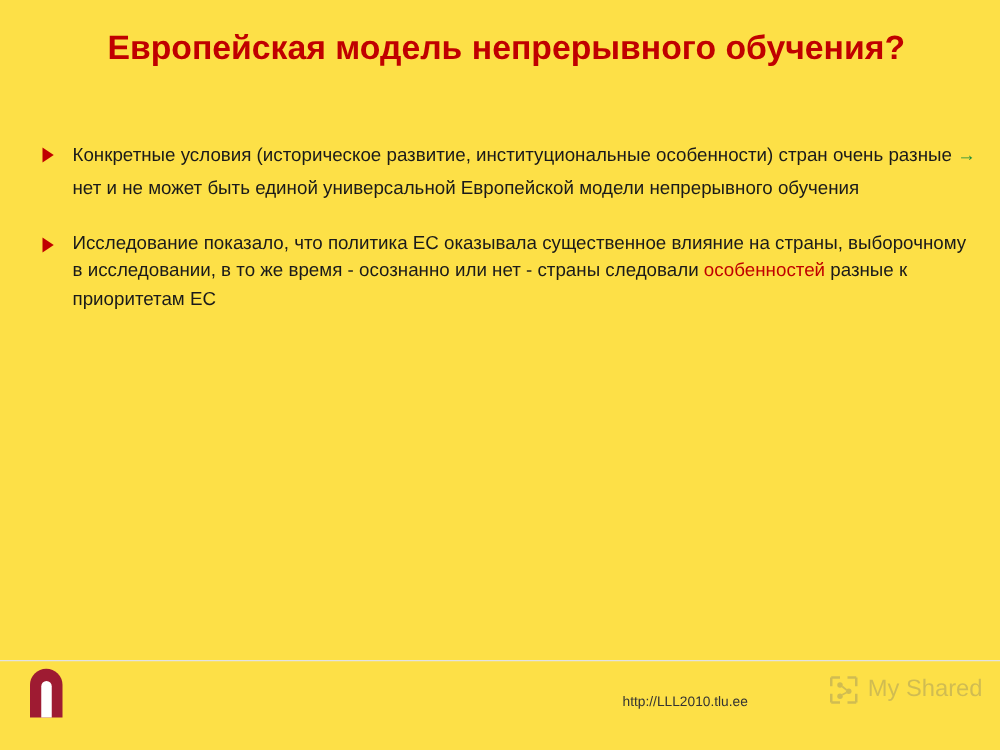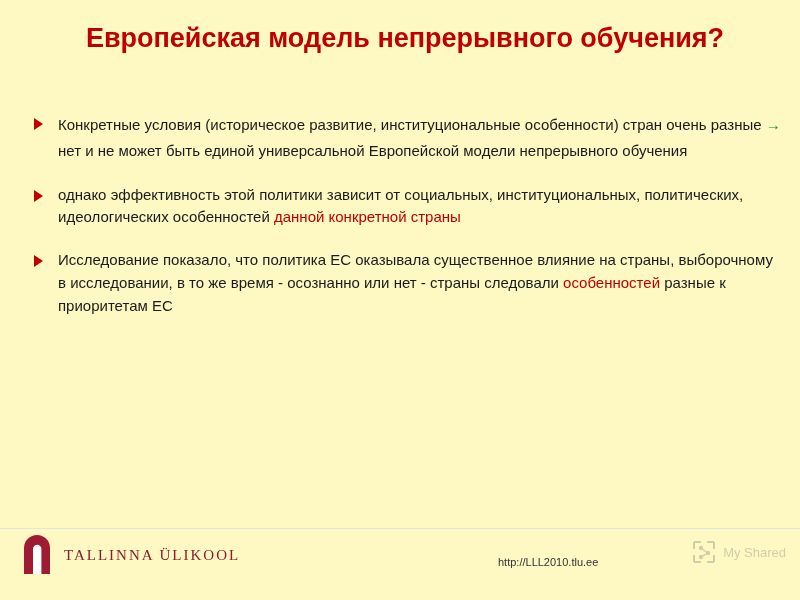--- a/index.html
+++ b/index.html
@@ -11,21 +11,21 @@
     height: 600px;
     background: #ffffff;
     font-family: "Liberation Sans", sans-serif;
     overflow: hidden;
     position: relative;
   }
   .slide {
     position: relative;
     width: 800px;
     height: 600px;
-    background: #fef9c3;
+    background: #fde047;
   }
   .title {
     position: absolute;
     left: 60px;
     top: 22px;
     width: 690px;
     text-align: center;
     color: #C00000;
     font-size: 27px;
     font-weight: bold;
@@ -112,62 +112,57 @@
     top: 540px;
     display: flex;
     align-items: center;
     gap: 7px;
     opacity: 0.30;
   }
   .watermark-icon svg {
     display: block;
   }
   .watermark-text {
-    font-size: 13px;
+    font-size: 19px;
     color: #6b6b6b;
     font-family: "Liberation Sans", sans-serif;
   }
 </style>
 </head>
 <body>
 
 <div class="slide">
 
   <div class="title">Европейская модель непрерывного обучения?</div>
 
   <div class="bullets">
 
     <div class="bullet first">
       <span class="bullet-marker"></span>
       <div class="bullet-text"><span>Конкретные условия (историческое развитие, институциональные особенности) стран очень разные </span><span class="arrow-glyph">→</span><span> нет и не может быть единой универсальной Европейской модели непрерывного обучения</span></div>
     </div>
 
 
-    <div class="bullet">
-      <span class="bullet-marker"></span>
-      <div class="bullet-text"><span>однако эффективность этой политики зависит от социальных, институциональных, политических, идеологических особенностей </span><span class="red-text">данной конкретной страны</span></div>
-    </div>
 
     <div class="bullet">
       <span class="bullet-marker"></span>
       <div class="bullet-text"><span>Исследование показало, что политика ЕС оказывала существенное влияние на страны, выборочному в исследовании, в то же время - осознанно или нет - страны следовали </span><span class="red-text">особенностей</span><span> разные к приоритетам ЕС</span></div>
     </div>
 
   </div>
 
   <div class="footer-divider"></div>
 
   <div class="logo-area">
     <div class="logo-mark">
       <svg width="30" height="42" viewBox="0 0 30 42">
         <path d="M2 40 L2 14 A13 13 0 0 1 28 14 L28 40 Z" fill="#9e1b32"></path>
         <path d="M11 40 L11 15 A4.2 4.2 0 0 1 19.4 15 L19.4 40 Z" fill="#ffffff"></path>
       </svg>
     </div>
-    <div class="logo-text">TALLINNA ÜLIKOOL</div>
   </div>
 
   <div class="url">http://LLL2010.tlu.ee</div>
 
   <div class="watermark">
     <span class="watermark-icon">
       <svg width="24" height="24" viewBox="0 0 24 24">
         <path d="M2 2 H9 M2 2 V9 M22 2 H15 M22 2 V9 M2 22 H9 M2 22 V15 M22 22 H15 M22 22 V15" stroke="#6b6b6b" stroke-width="2" fill="none"></path>
         <circle cx="9" cy="8" r="2.2" fill="#6b6b6b"></circle>
         <circle cx="16" cy="13" r="2.2" fill="#6b6b6b"></circle>

